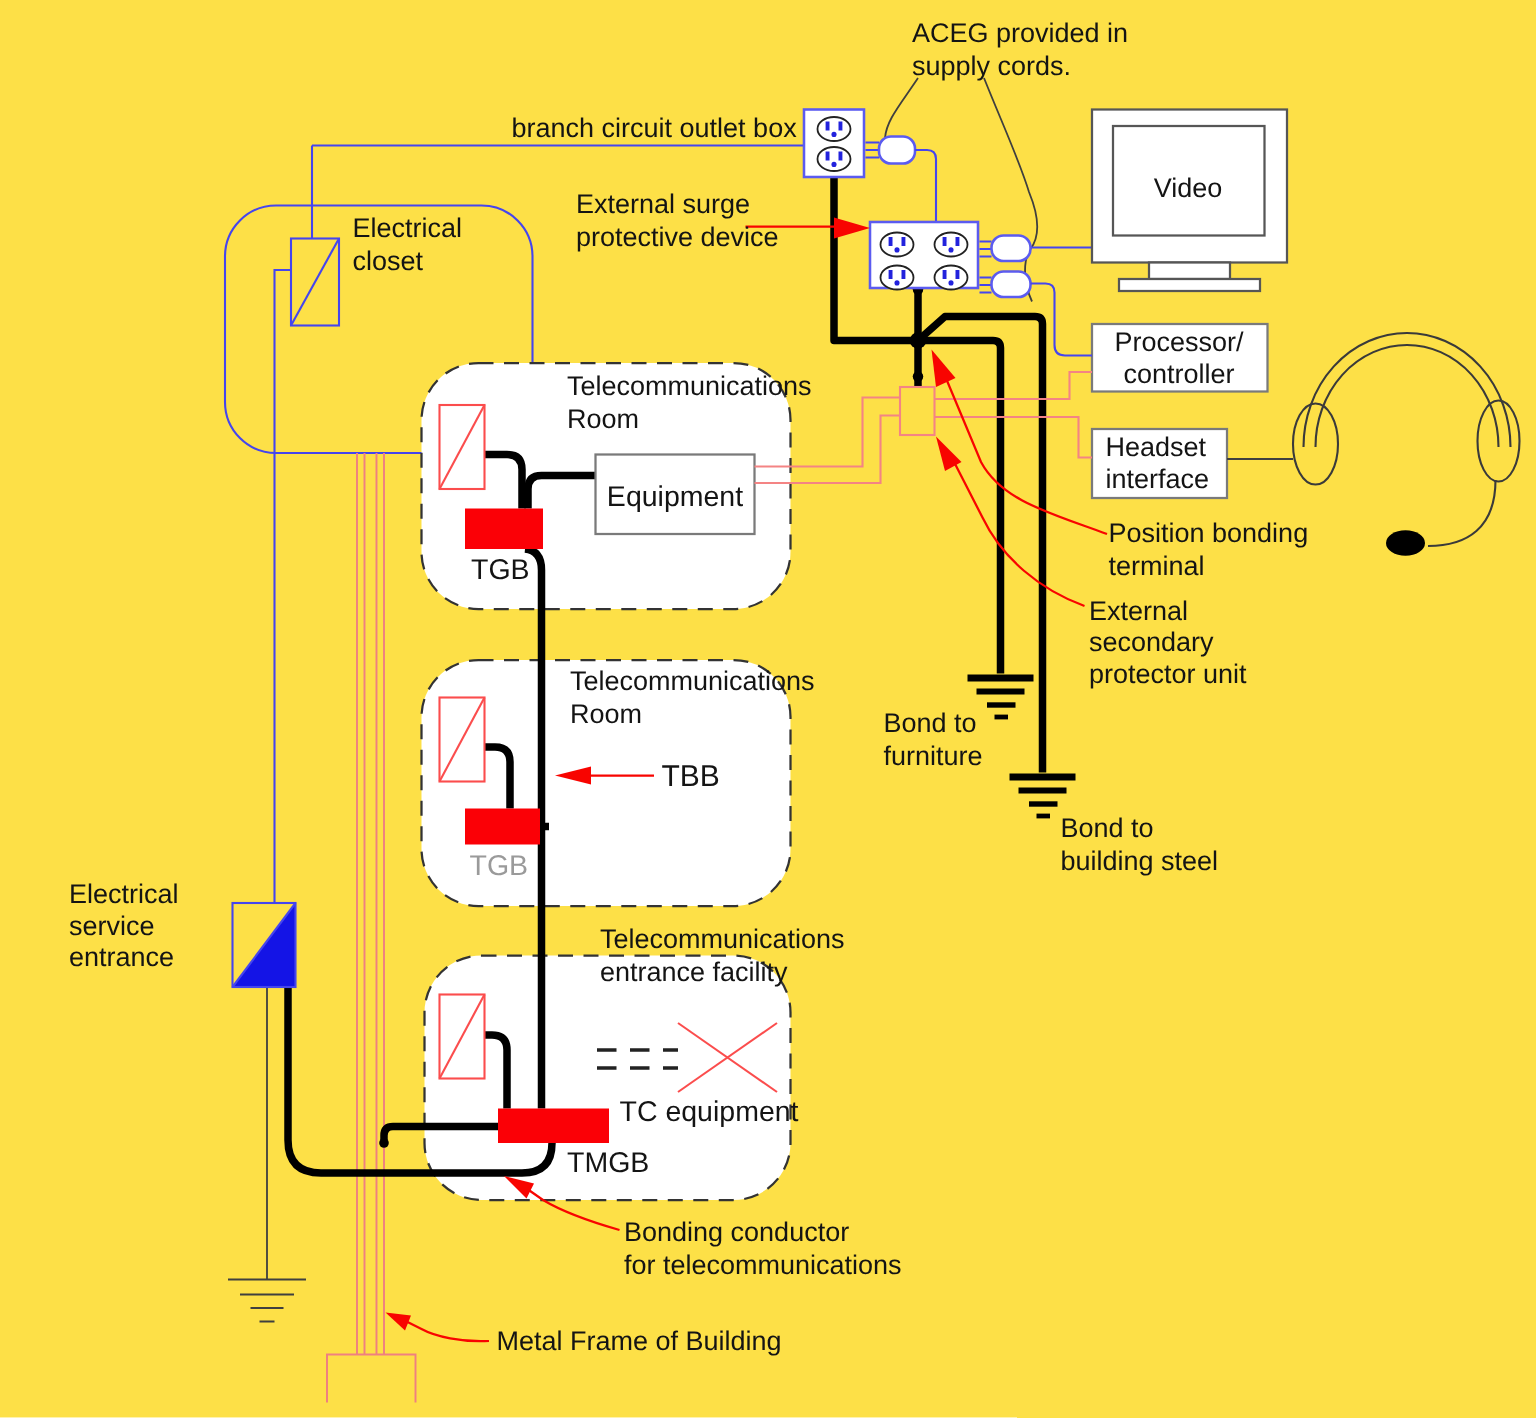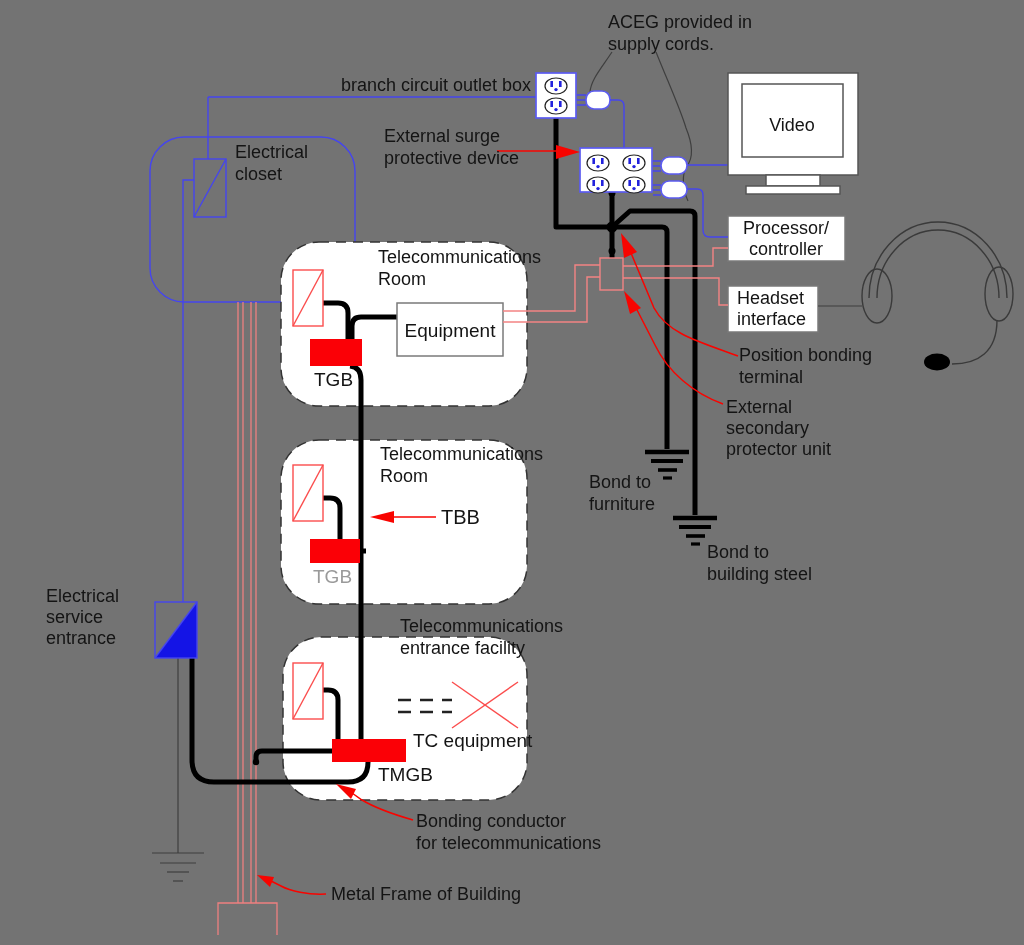--- a/index.html
+++ b/index.html
@@ -1,16 +1,16 @@
 <!DOCTYPE html>
 <html style="--electrical-blue: #4545ee; --outlet-blue: #5b5bf0; --fill-blue: #1414e6; --conductor-black: #000000; --bus-red: #fb0006; --arrow-red: #f80400; --wire-red: #f48484; --symbol-red: #fb4d4d; --frame-red: #ef8080; --box-gray: #7a7a7a;"><head>
 <meta charset="utf-8">
 <style>
   html,body{margin:0;padding:0;background:#fff;}
-  .stage{position:relative;width:1024px;height:945px;background:#737373;overflow:hidden;}
+  .stage{position:relative;width:1024px;height:945px;background:#fde047;overflow:hidden;}
   .t{font-family:"Liberation Sans","DejaVu Sans",sans-serif;font-size:18px;fill:#141414;}
   .t19{font-size:19px;}
   .t20{font-size:20px;}
   .tmid{text-anchor:middle;}
   .tgray{fill:#9a9a9a;}
   .blue{stroke:var(--electrical-blue);fill:none;stroke-width:1.4;}
   .bluebox{stroke:var(--outlet-blue);fill:#fff;stroke-width:1.7;}
   .bluefill{fill:var(--fill-blue);stroke:none;}
   .thick{stroke:var(--conductor-black);fill:none;stroke-width:5;stroke-linejoin:round;}
   .thickbar{stroke:var(--conductor-black);fill:none;}

